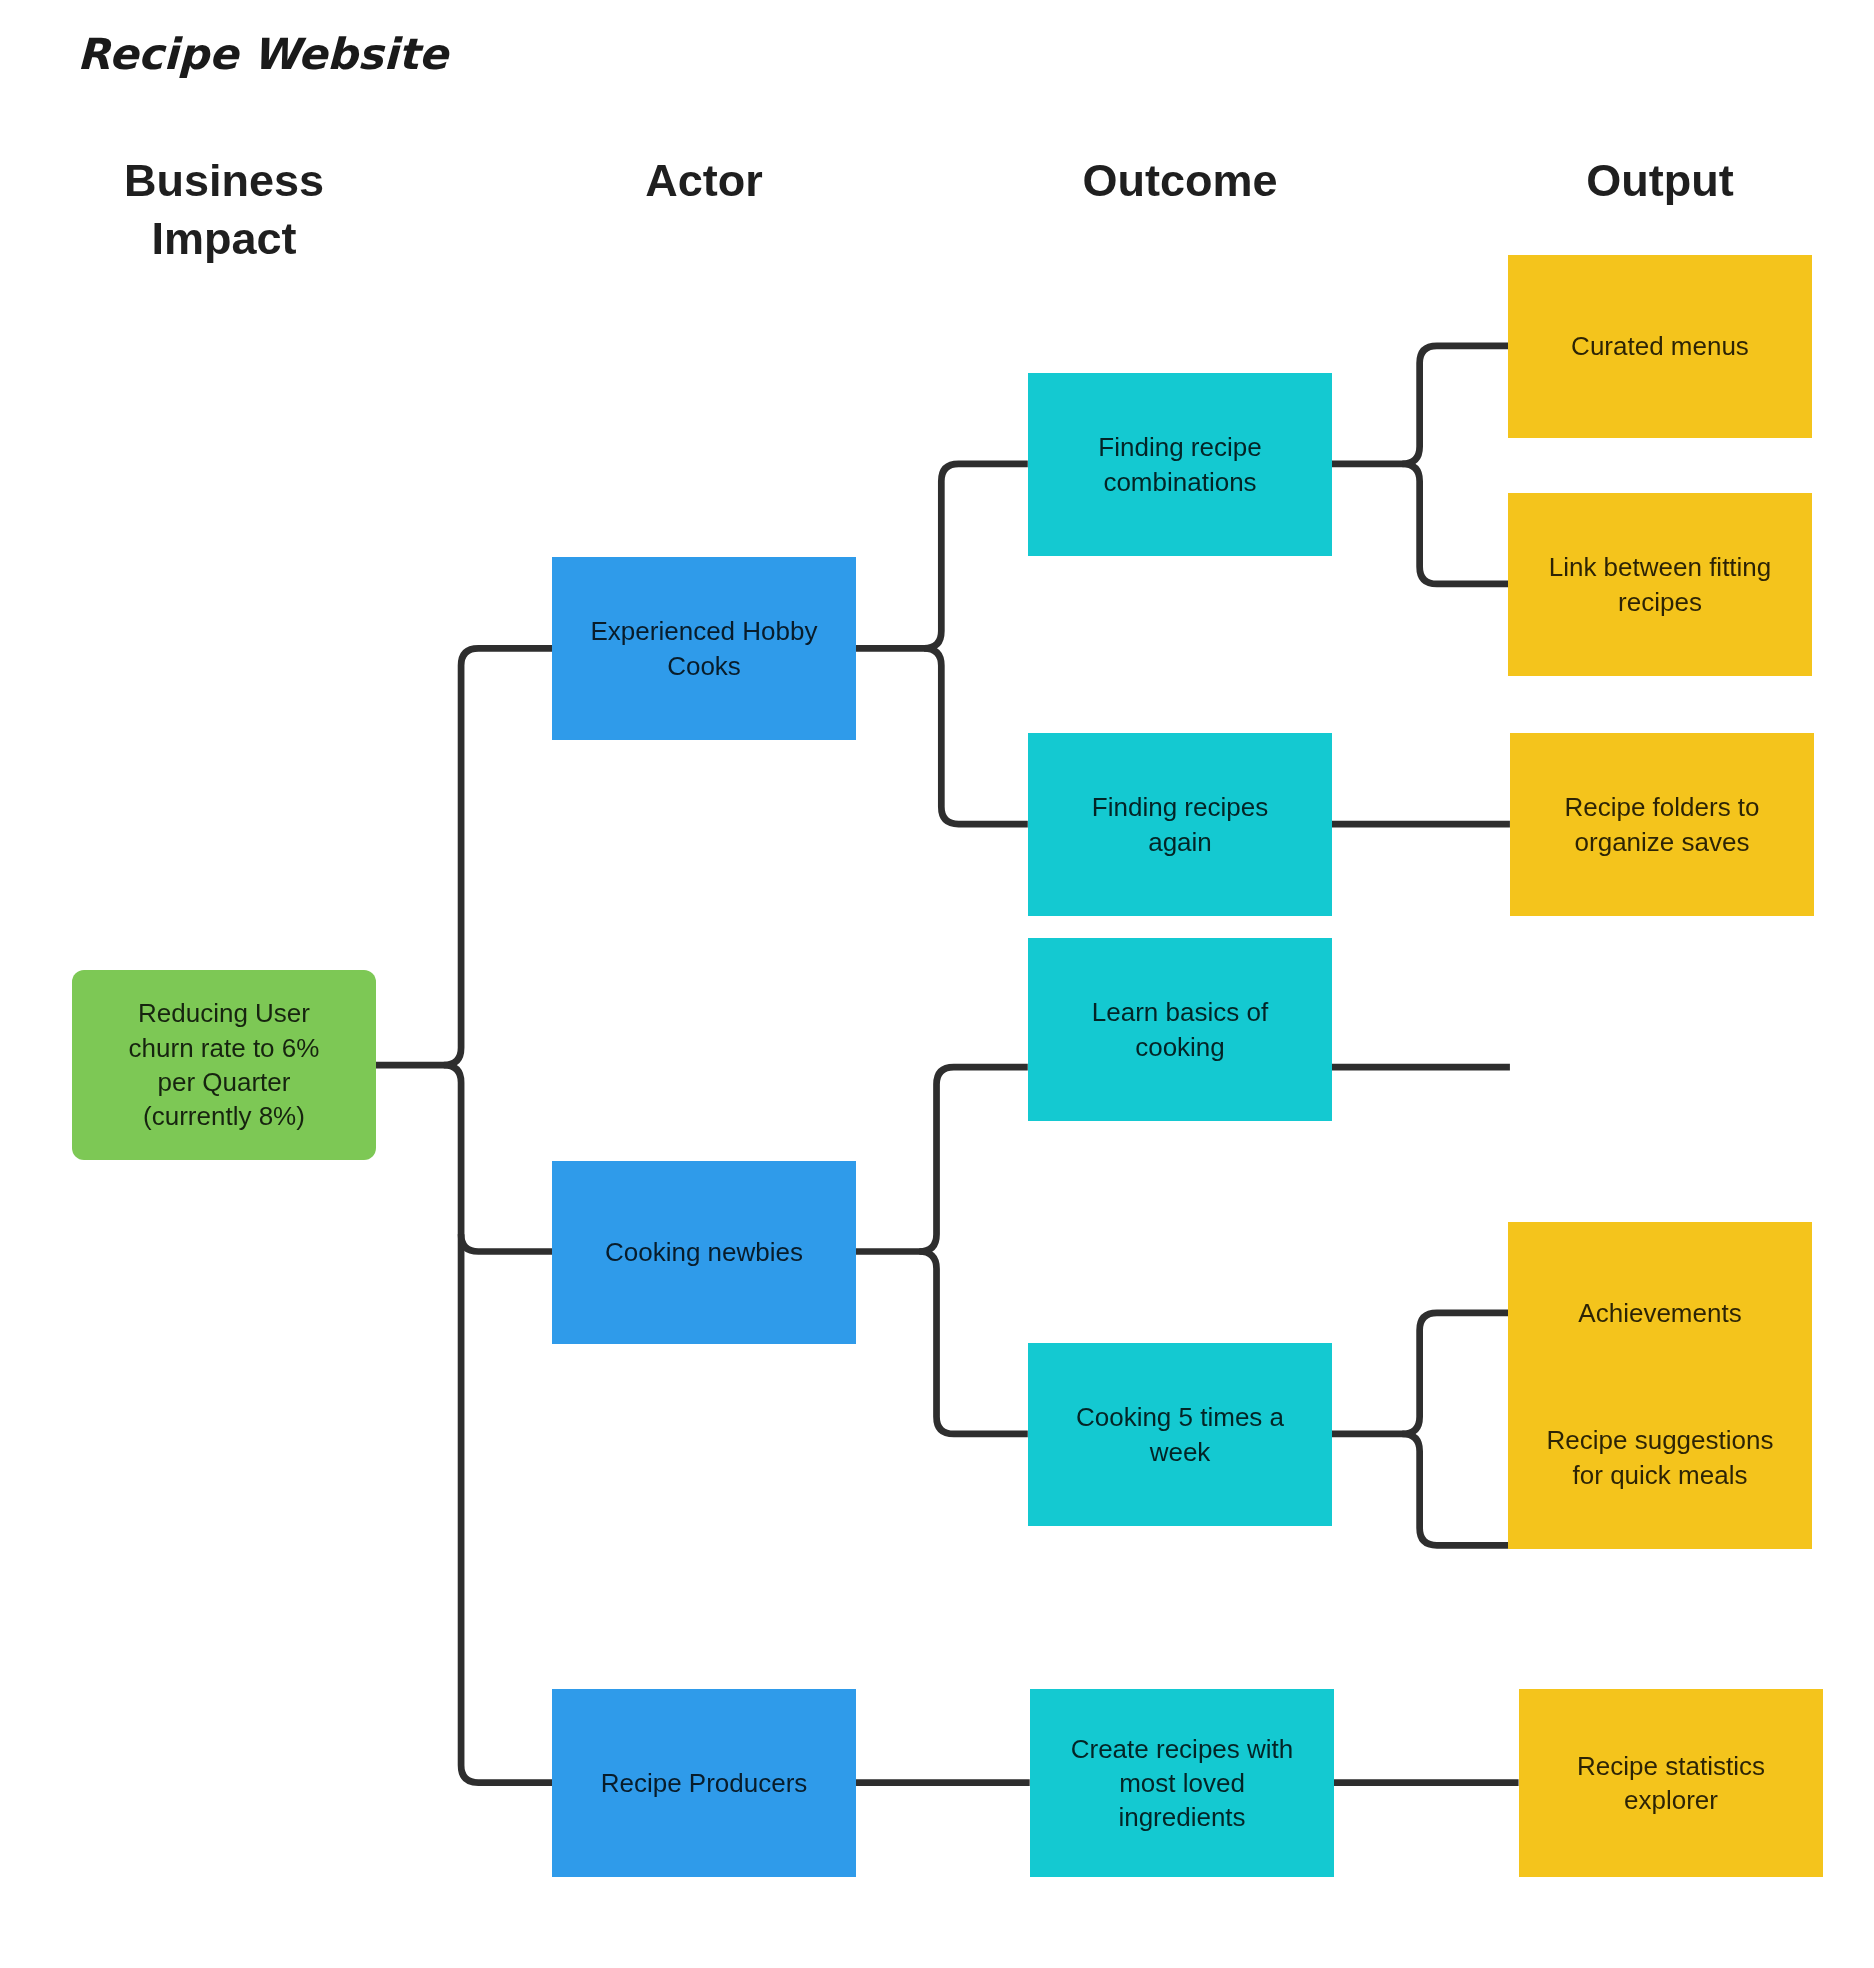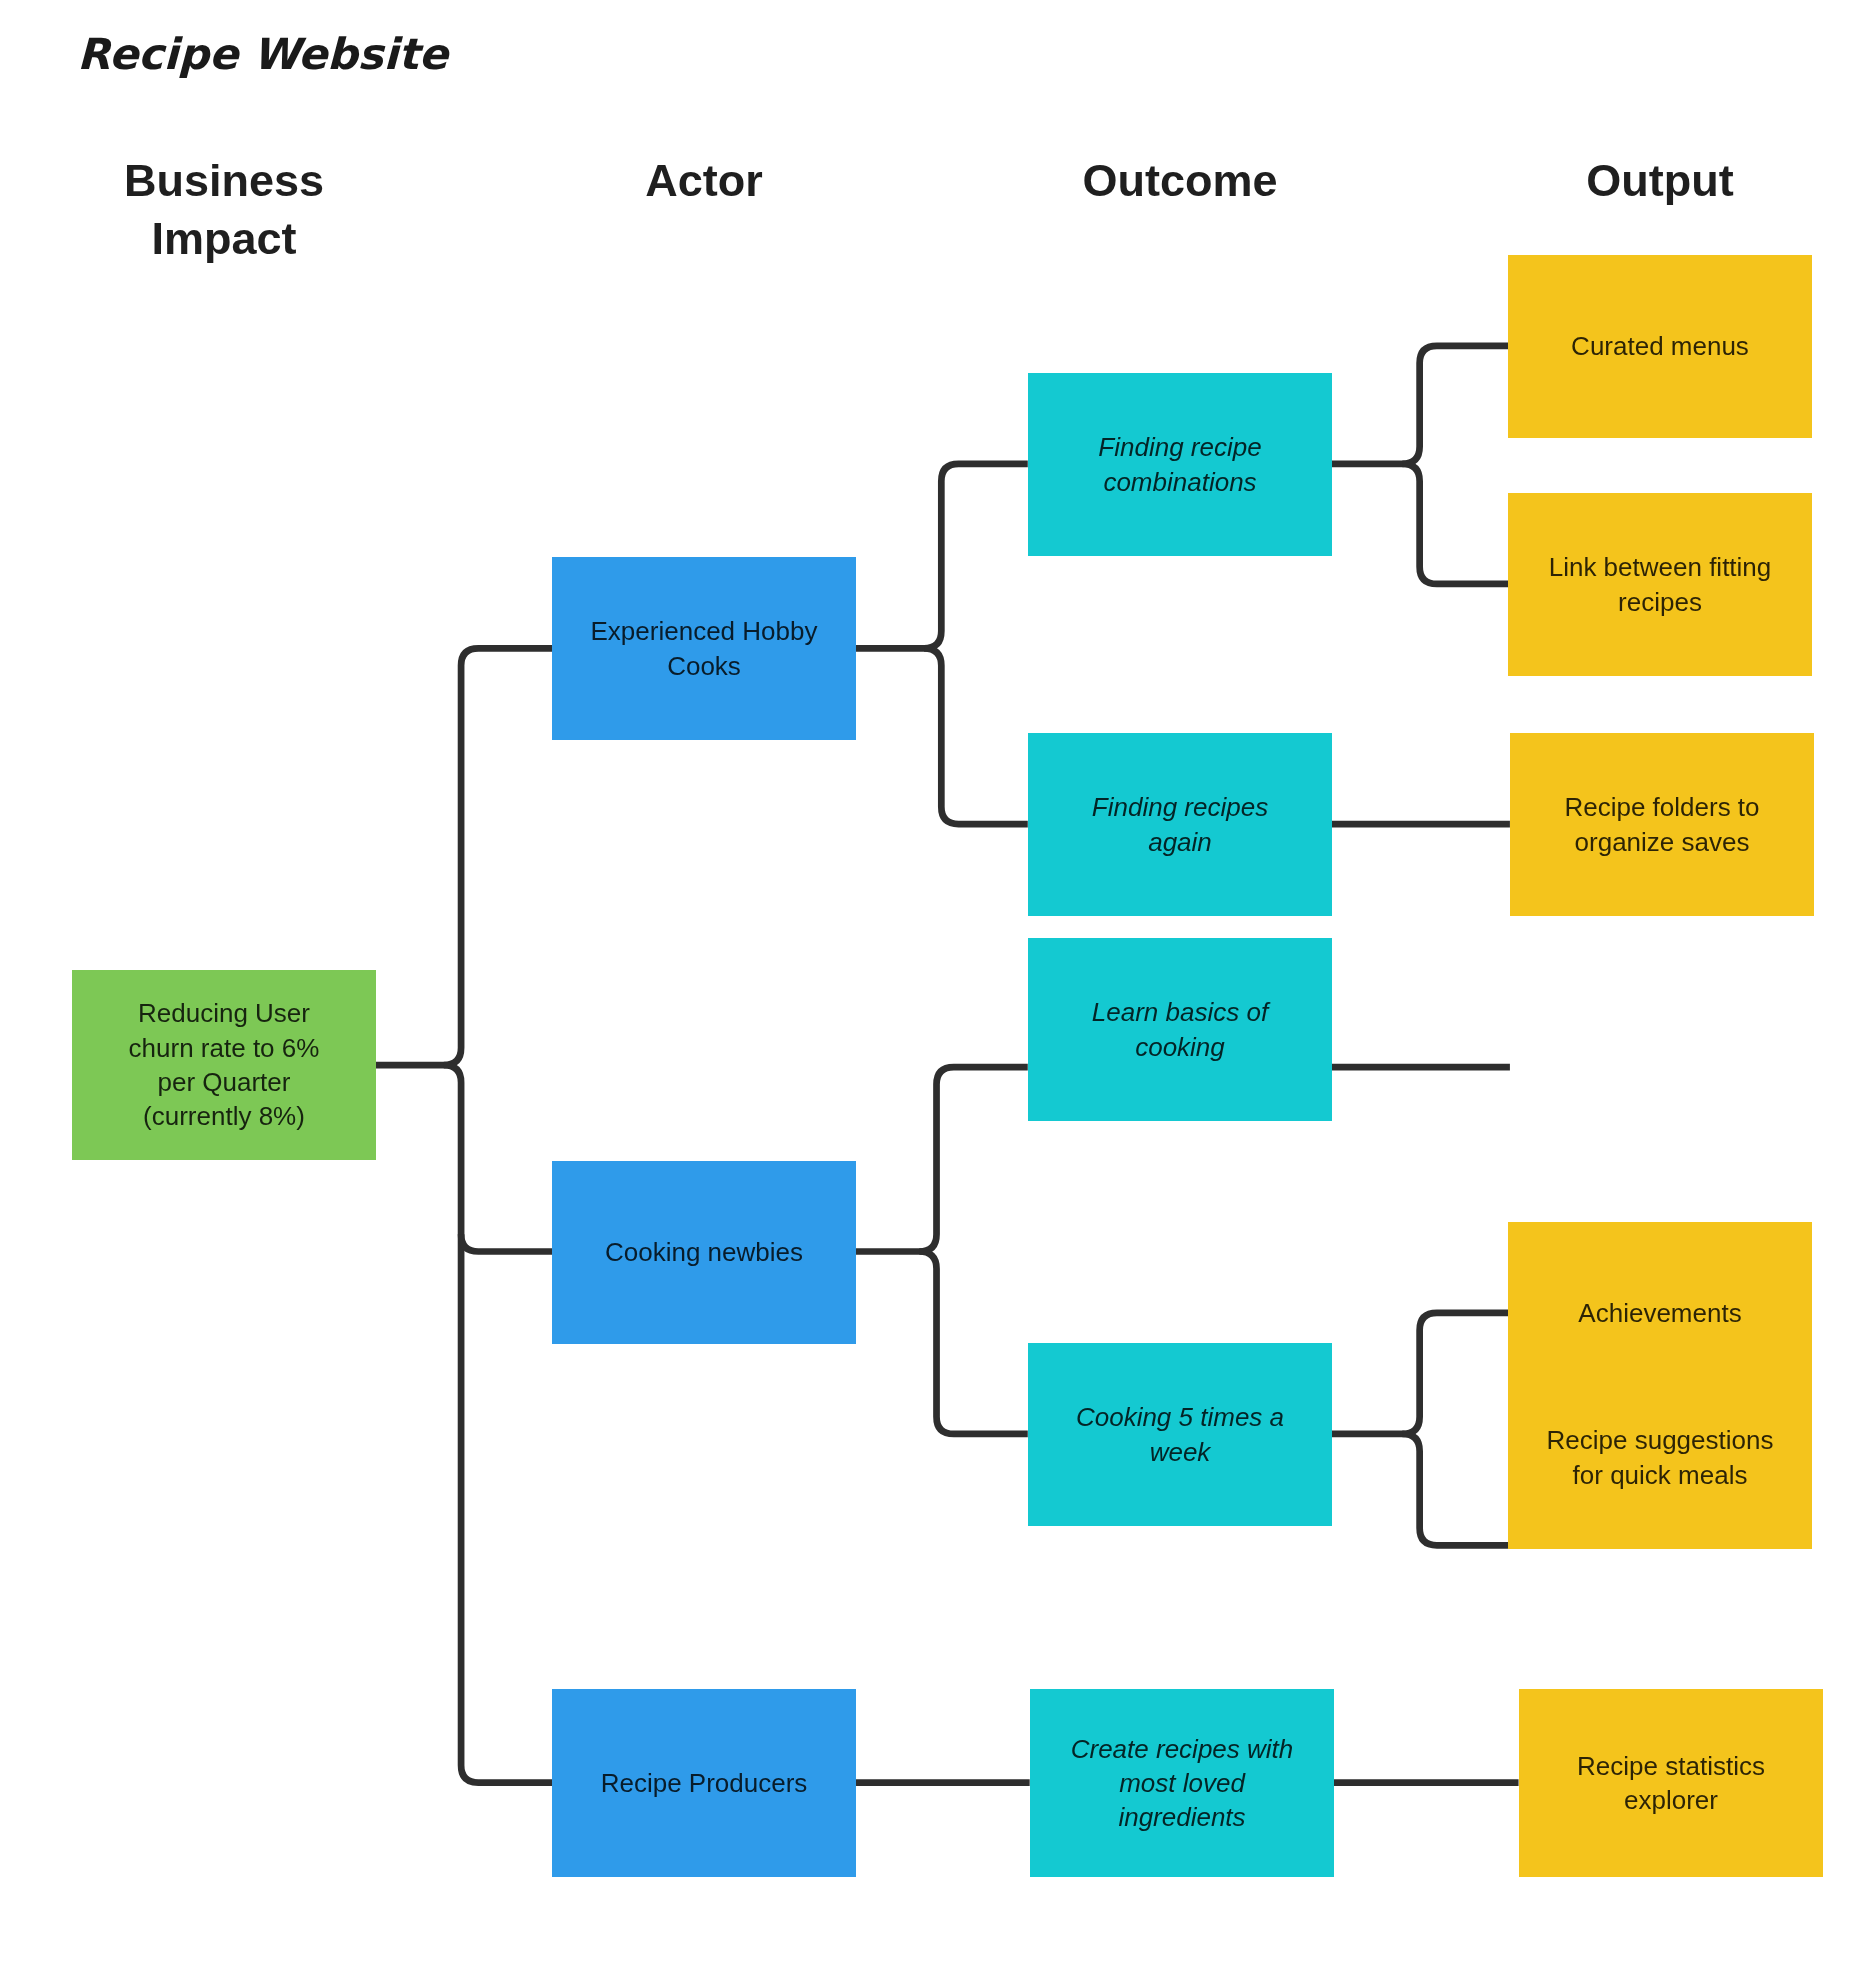--- a/index.html
+++ b/index.html
@@ -57,23 +57,23 @@
     align-items:center;
     justify-content:center;
     text-align:center;
     box-sizing:border-box;
     padding:9.6px 25px;
     font-size:26px;
     line-height:1.32;
     color:rgba(0,0,0,0.82);
   }
   .node .node-label{white-space:pre-line;}
-  .impact{background:#7dc855;}
+  .impact{background:#7dc855;border-radius:12px;}
   .actor{background:#2f9bea;}
-  .outcome{background:#14c9d1;font-style:italic;}
+  .outcome{background:#14c9d1;}
   .output{background:#f4c41c;}
   .tall{height:190px;}
   .row-bottom{height:188px;}
 </style>
 </head>
 <body>
 
 <div class="stage">
 
   <div class="title">Recipe Website</div>

